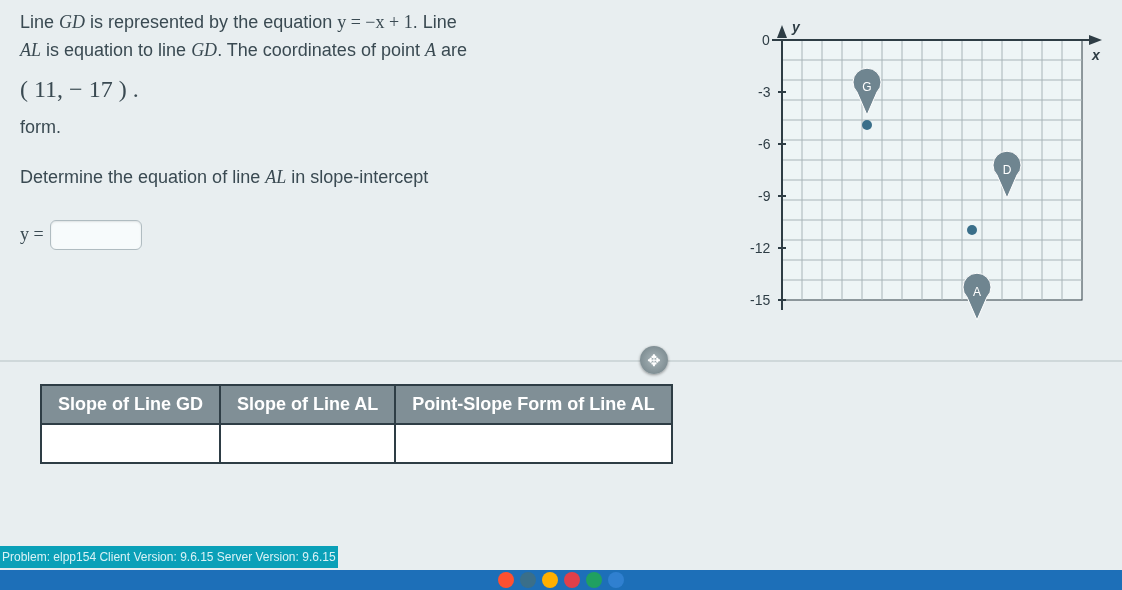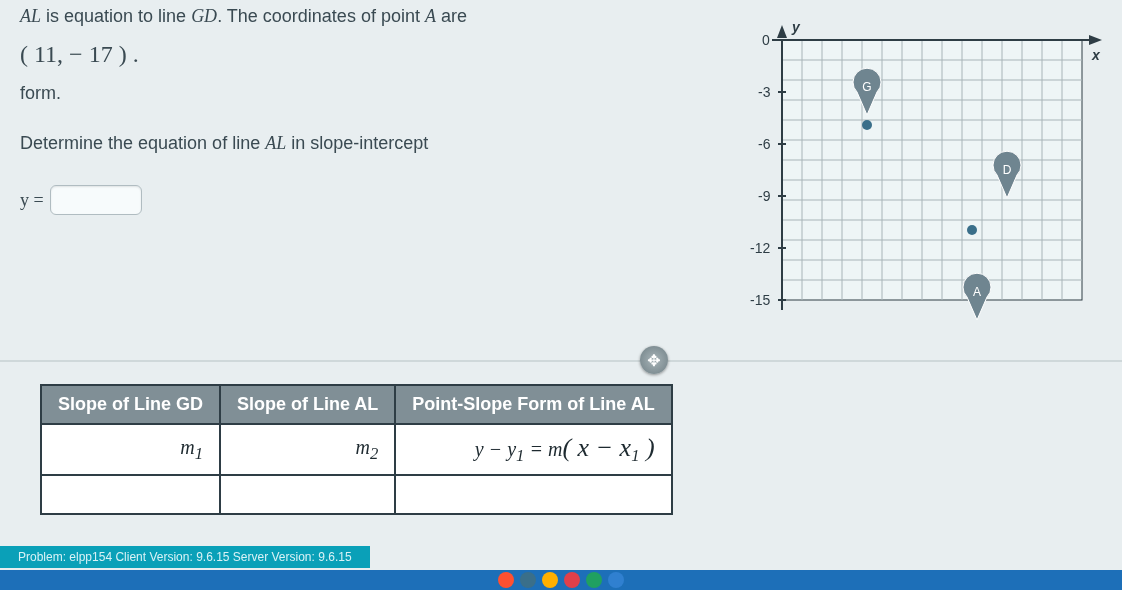--- a/index.html
+++ b/index.html
@@ -10,35 +10,38 @@
   .math{font-family:"Times New Roman",serif}
   .answer-row{margin-top:30px;display:flex;align-items:center}
   .input-box{display:inline-block;width:90px;height:28px;border:1px solid #b0bcc1;border-radius:6px;background:#f7fbfc;margin-left:6px;box-shadow:inset 0 1px 2px rgba(0,0,0,.1)}
   .graph-wrap{flex:1;position:relative}
   svg.graph{position:absolute;right:0;top:10px}
   .divider-handle{position:absolute;left:640px;bottom:-14px;width:28px;height:28px;border-radius:50%;background:radial-gradient(#a8b4b8,#6f7f85);color:#fff;font-size:16px;display:flex;align-items:center;justify-content:center;box-shadow:0 1px 3px rgba(0,0,0,.4)}
   .lower-panel{padding:22px 40px 0 40px}
   table.helper{border-collapse:collapse;background:#fff}
   table.helper th,table.helper td{border:2px solid #2e3d45;padding:8px 16px;font-size:18px;text-align:right;color:#1e2a30}
   table.helper th{background:#808f96;color:#fff;font-weight:bold}
-  .status-bar{position:absolute;left:0;bottom:22px;background:#0aa0b8;color:#d9f2f6;font-size:12px;padding:4px 18px;font-family:Arial}
+  .status-bar{position:absolute;left:0;bottom:22px;background:#0aa0b8;color:#d9f2f6;font-size:12px;padding:4px 2px;font-family:Arial}
   .taskbar{position:absolute;left:0;right:0;bottom:0;height:20px;background:#1d6fb8;display:flex;justify-content:center;align-items:center;gap:6px}
   .tb-icon{width:16px;height:16px;border-radius:50%}
   .pin{cursor:default}
   .pin-circle{fill:#6f8590;stroke:#fff;stroke-width:1}
   .pin-label{fill:#fff;font-size:12px;font-family:Arial;text-anchor:middle;dominant-baseline:middle}
   .axis-text{fill:#2e3d45;font-size:14px;font-family:Arial}
   .grid-line{stroke:#a8b4b8;stroke-width:1}
   .axis-line{stroke:#2e3d45;stroke-width:2}
 </style>
 </head>
 <body>
 
 <div class="top-panel">
   <div class="left-col">
+    <p>
+      <span>Line </span><span class="ital">GD</span><span> is represented by the equation </span><span class="math">y = −x + 1</span><span>. Line</span>
+    </p>
     <p style="margin-top:-6px">
       <span class="ital">AL</span><span> is equation to line </span><span class="ital">GD</span><span>. The coordinates of point </span><span class="ital">A</span><span> are</span>
     </p>
     <p class="math" style="font-size:24px">( 11,  − 17 ) .</p>
     <p>form.</p>
     <p style="margin-top:26px">
       <span>Determine the equation of line </span><span class="ital">AL</span><span> in slope-intercept</span>
     </p>
     <div class="answer-row">
       <span class="math">y =</span>
@@ -128,27 +131,20 @@
 
 <div class="lower-panel">
   <table class="helper">
     <tbody>
         <tr>
       <th>Slope of Line GD</th>
       <th>Slope of Line AL</th>
       <th><span>Point-Slope Form of Line AL</span></th>
     </tr>
     <tr>
-      <td class="math" style="font-style:italic;font-size:20px"><span>m</span><sub>1</sub></td>
-      <td class="math" style="font-style:italic;font-size:20px"><span>m</span><sub>2</sub></td>
-      <td class="math" style="font-style:italic;font-size:20px">
-        <span>y − y</span><sub>1</sub><span> = m</span><span style="font-size:26px">( x − x</span><sub>1</sub><span style="font-size:26px"> )</span>
-      </td>
-    </tr>
-    <tr>
       <td>&nbsp;</td>
       <td>&nbsp;</td>
       <td>&nbsp;</td>
     </tr>
   </tbody>
     </table>
 </div>
 
 <div class="status-bar">
   <span>Problem: </span><span>elpp154</span><span>   Client Version: </span><span>9.6.15</span><span>   Server Version: </span><span>9.6.15</span>

